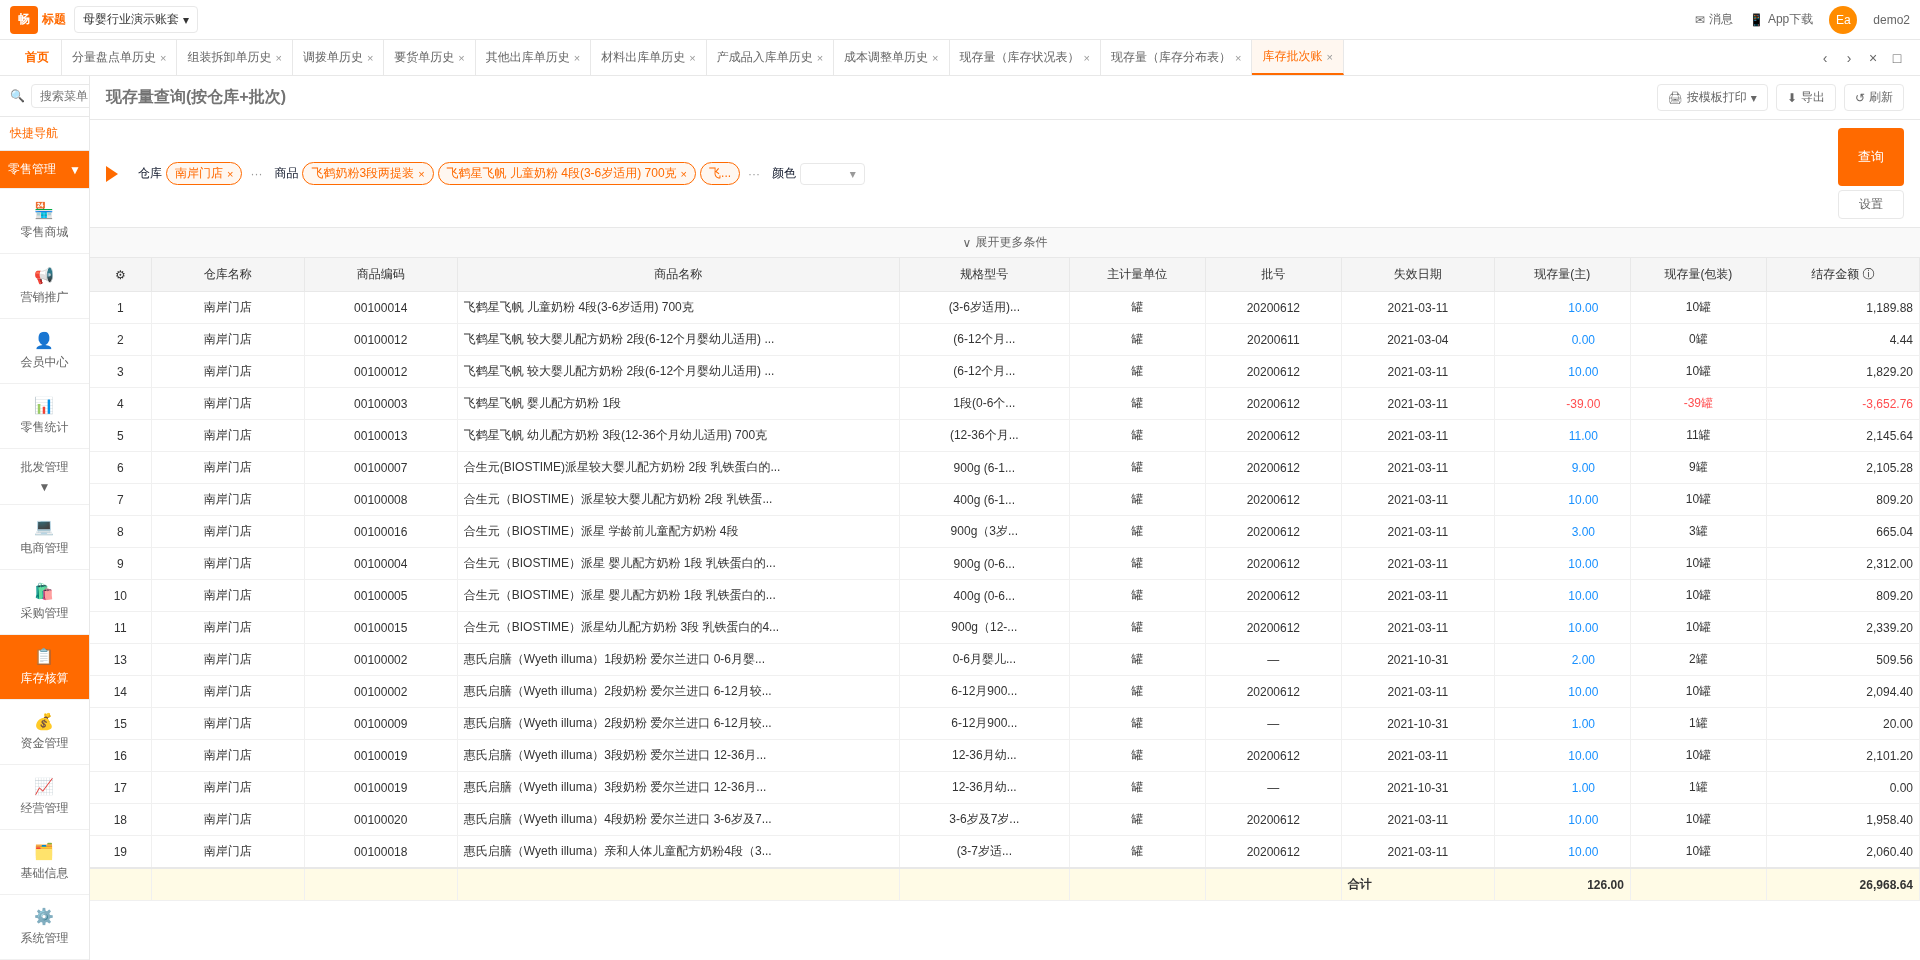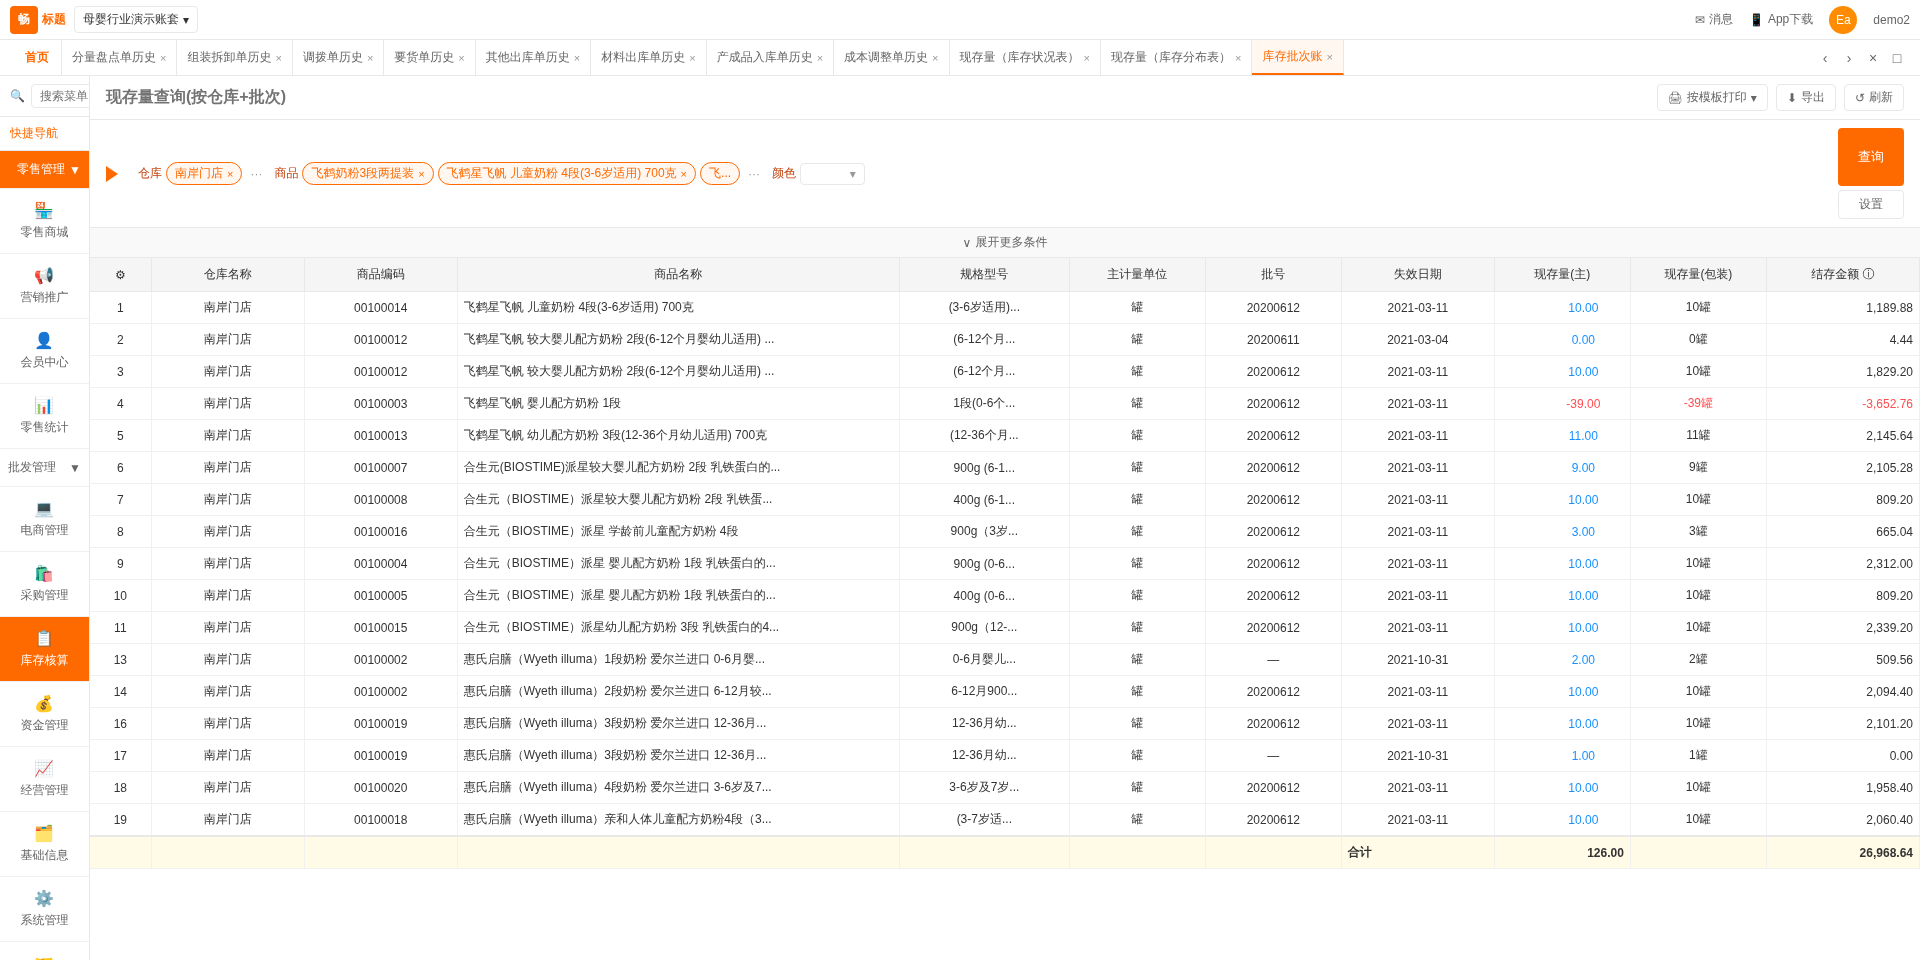--- a/index.html
+++ b/index.html
@@ -46,21 +46,21 @@
     .page-title { font-size: 16px; font-weight: bold; color: #737373; }
     .header-actions { display: flex; align-items: center; gap: 8px; }
     .btn-template { background: #fff; border: 1px solid #e8e8e8; border-radius: 4px; padding: 4px 10px; cursor: pointer; color: #666; display: flex; align-items: center; gap: 4px; }
     .btn-export { background: #fff; border: 1px solid #e8e8e8; border-radius: 4px; padding: 4px 10px; cursor: pointer; color: #666; display: flex; align-items: center; gap: 4px; }
     .btn-refresh { background: #fff; border: 1px solid #e8e8e8; border-radius: 4px; padding: 4px 10px; cursor: pointer; color: #666; display: flex; align-items: center; gap: 4px; }
 
     
     .filter-area { background: #fff; padding: 8px 16px; border-bottom: 1px solid #e8e8e8; flex-shrink: 0; }
     .filter-row { display: flex; align-items: center; gap: 12px; flex-wrap: nowrap; }
     .filter-item { display: flex; align-items: center; gap: 4px; }
-    .filter-label { color: #c2410c; white-space: nowrap; }
+    .filter-label { color: #0f172a; white-space: nowrap; }
     .filter-tag { background: #fff7f0; border: 1px solid #ff6a00; border-radius: 12px; padding: 2px 8px; color: #ff6a00; display: flex; align-items: center; gap: 4px; font-size: 12px; }
     .filter-tag .remove { cursor: pointer; font-size: 11px; }
     .filter-expand { padding: 6px 16px; background: #f9f9f9; border-bottom: 1px solid #e8e8e8; text-align: center; }
     .expand-btn { color: #666; cursor: pointer; font-size: 12px; display: flex; align-items: center; justify-content: center; gap: 4px; }
     .btn-query { background: #ff6a00; color: white; border: none; border-radius: 4px; padding: 20px 20px; cursor: pointer; font-size: 13px; }
     .btn-setting { background: #fff; border: 1px solid #e8e8e8; border-radius: 4px; padding: 5px 12px; cursor: pointer; color: #666; }
 
     
     .table-area { flex: 1; overflow: auto; background: #fff; margin: 0; }
     table { width: 100%; border-collapse: collapse; table-layout: fixed; }
@@ -150,41 +150,41 @@
 <div class="main-layout">
 
   <div class="sidebar">
     <div class="search-bar">
       <span>🔍</span>
       <input class="search-input" type="text" placeholder="搜索菜单" style="">
     </div>
     <div class="quick-nav">
       <span>快捷导航</span>
     </div>
-    <div class="sidebar-item" style="background:#ff6a00; color:#fff; flex-direction:row; justify-content:flex-end; padding: 10px 8px;">
+    <div class="sidebar-item" style="background:#ff6a00; color:#fff; flex-direction:row; justify-content:space-between; padding: 10px 8px;">
       <span>零售管理</span>
       <span>▼</span>
     </div>
     <div class="sidebar-item">
         <span class="icon">🏪</span>
         <span>零售商城</span>
       </div>
     <div class="sidebar-item">
         <span class="icon">📢</span>
         <span>营销推广</span>
       </div>
     <div class="sidebar-item">
         <span class="icon">👤</span>
         <span>会员中心</span>
       </div>
     <div class="sidebar-item">
         <span class="icon">📊</span>
         <span>零售统计</span>
       </div>
-    <div class="sidebar-item" style="flex-direction:row; justify-content:space-between; padding:10px 8px;">
+    <div class="sidebar-item" style="flex-direction:column; justify-content:space-between; padding:10px 8px;">
         <span>批发管理</span>
         <span>▼</span>
       </div>
     <div class="sidebar-item">
         <span class="icon">💻</span>
         <span>电商管理</span>
       </div>
     <div class="sidebar-item">
         <span class="icon">🛍️</span>
         <span>采购管理</span>
@@ -469,20 +469,33 @@
     <td class="col-name td-left" title="惠氏启膳（Wyeth illuma）2段奶粉 爱尔兰进口 6-12月较...">惠氏启膳（Wyeth illuma）2段奶粉 爱尔兰进口 6-12月较...</td>
     <td class="col-spec">6-12月900...</td>
     <td class="col-unit">罐</td>
     <td class="col-batch">20200612</td>
     <td class="col-expire">2021-03-11</td>
     <td class="col-qty-main td-link ">10.00</td>
     <td class="col-qty-pkg ">10罐</td>
     <td class="col-amount td-num ">2,094.40</td>
   </tr>
             <tr>
+    <td class="col-icon">15</td>
+    <td class="col-warehouse">南岸门店</td>
+    <td class="col-code">00100009</td>
+    <td class="col-name td-left" title="惠氏启膳（Wyeth illuma）2段奶粉 爱尔兰进口 6-12月较...">惠氏启膳（Wyeth illuma）2段奶粉 爱尔兰进口 6-12月较...</td>
+    <td class="col-spec">6-12月900...</td>
+    <td class="col-unit">罐</td>
+    <td class="col-batch">—</td>
+    <td class="col-expire">2021-10-31</td>
+    <td class="col-qty-main td-link ">1.00</td>
+    <td class="col-qty-pkg ">1罐</td>
+    <td class="col-amount td-num ">20.00</td>
+  </tr>
+            <tr>
     <td class="col-icon">16</td>
     <td class="col-warehouse">南岸门店</td>
     <td class="col-code">00100019</td>
     <td class="col-name td-left" title="惠氏启膳（Wyeth illuma）3段奶粉 爱尔兰进口 12-36月...">惠氏启膳（Wyeth illuma）3段奶粉 爱尔兰进口 12-36月...</td>
     <td class="col-spec">12-36月幼...</td>
     <td class="col-unit">罐</td>
     <td class="col-batch">20200612</td>
     <td class="col-expire">2021-03-11</td>
     <td class="col-qty-main td-link ">10.00</td>
     <td class="col-qty-pkg ">10罐</td>

